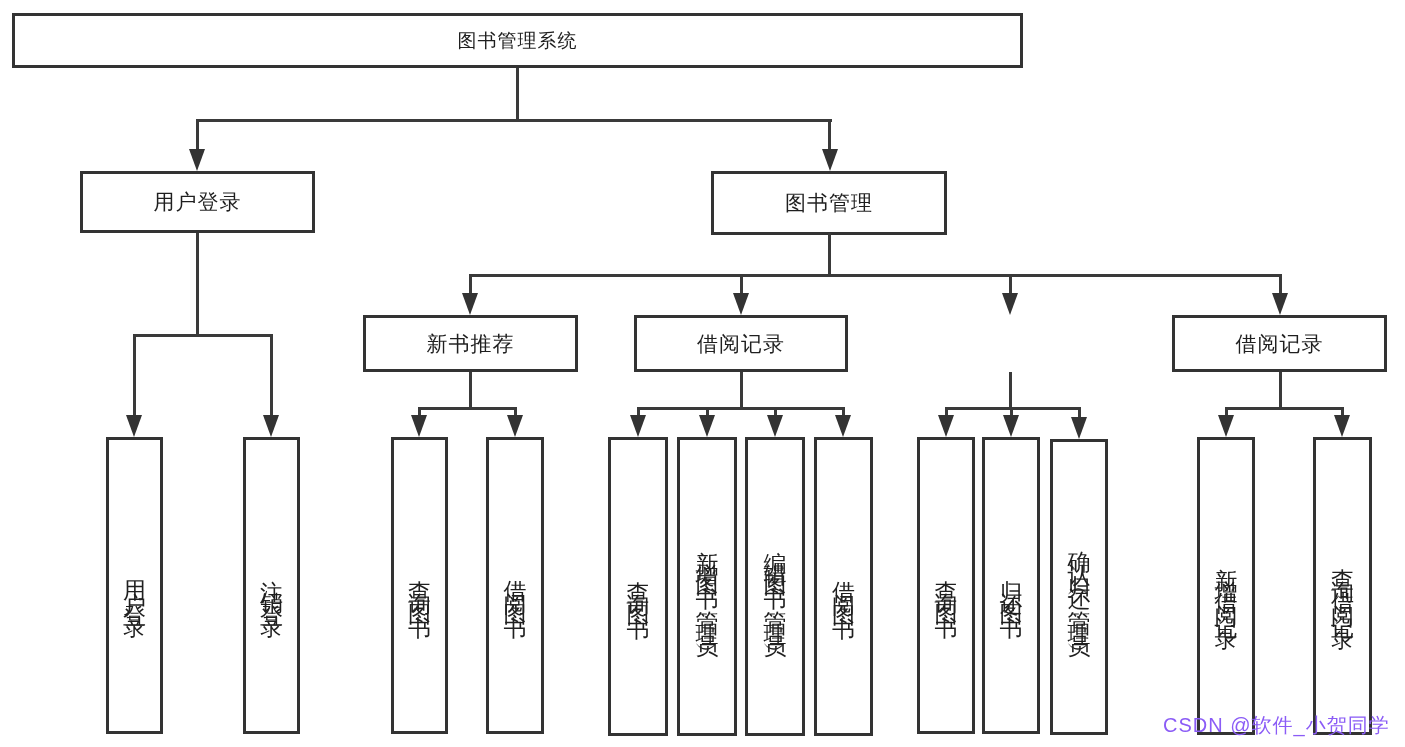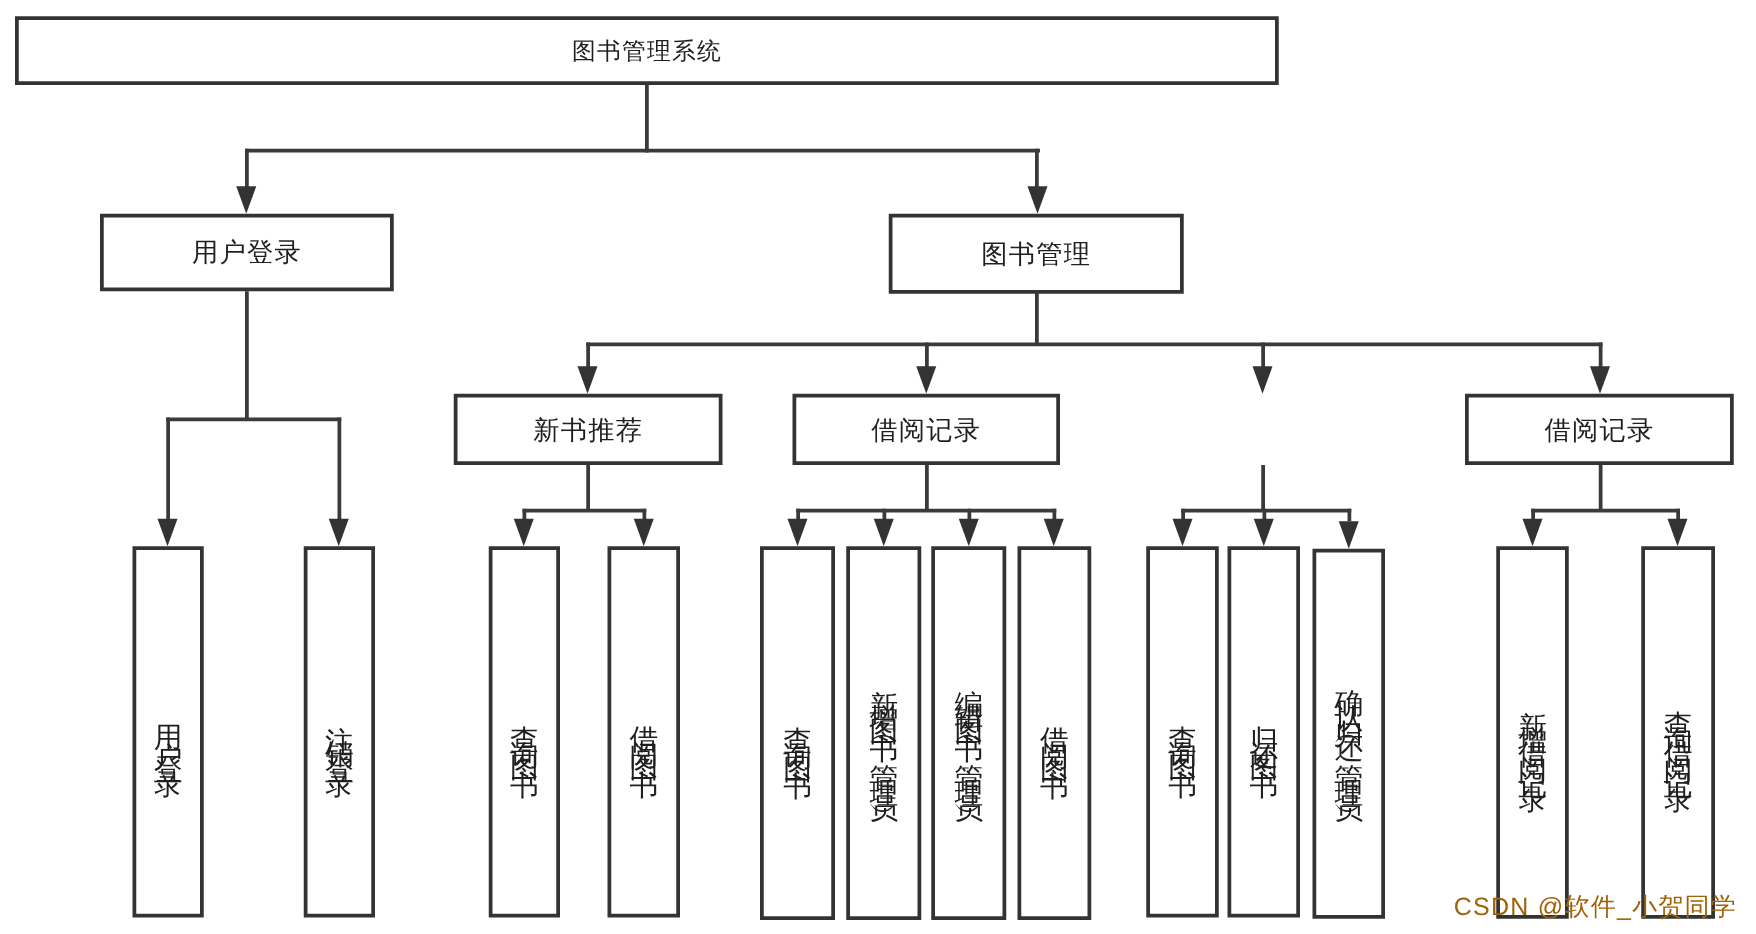--- a/index.html
+++ b/index.html
@@ -46,21 +46,21 @@
     border-left: 8px solid transparent;
     border-right: 8px solid transparent;
     border-top: 22px solid #333333;
   }
   .watermark {
     position: absolute;
     left: 1163px;
     top: 712px;
     font-size: 20px;
     letter-spacing: 1px;
-    color: #a16207;
+    color: #8b5cf6;
     z-index: 10;
     white-space: nowrap;
   }
 </style>
 </head>
 <body>
 
 <div class="canvas">
 
   <div class="box root" style="left:12px; top:13px; width:1011px; height:55px;">

